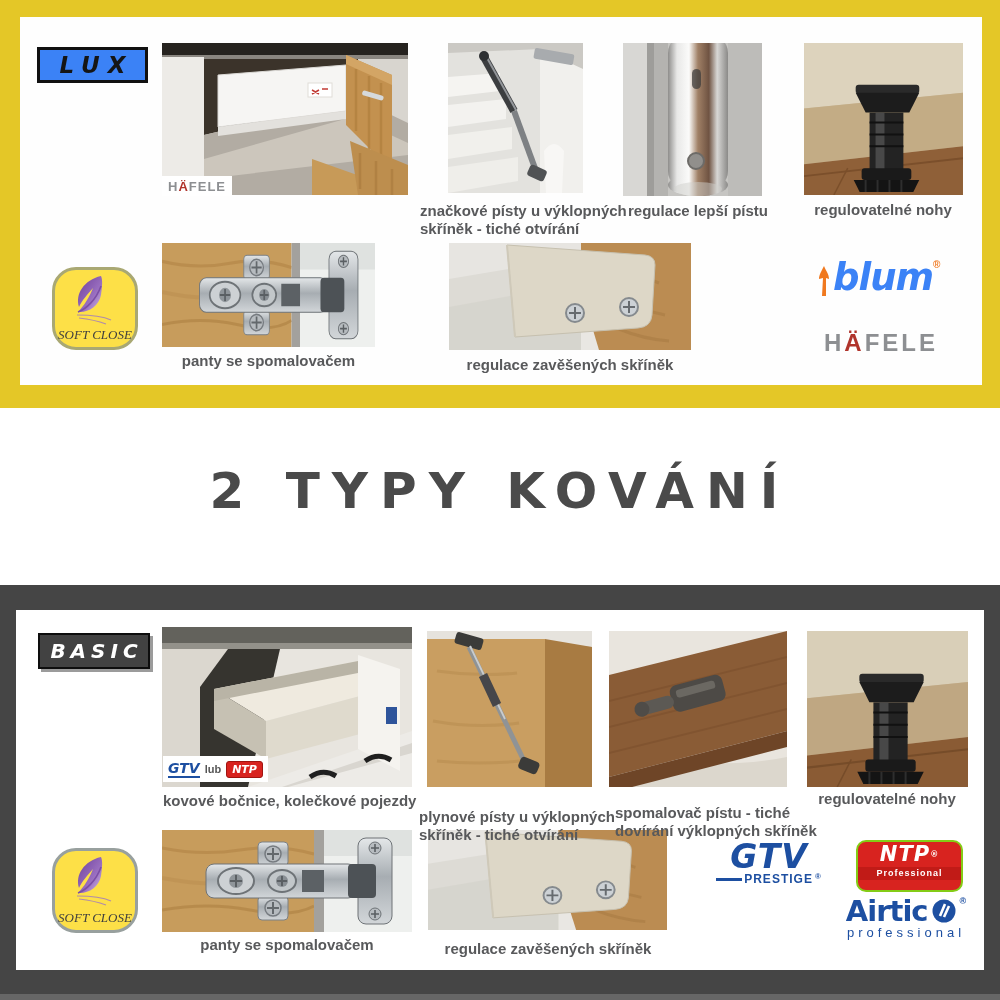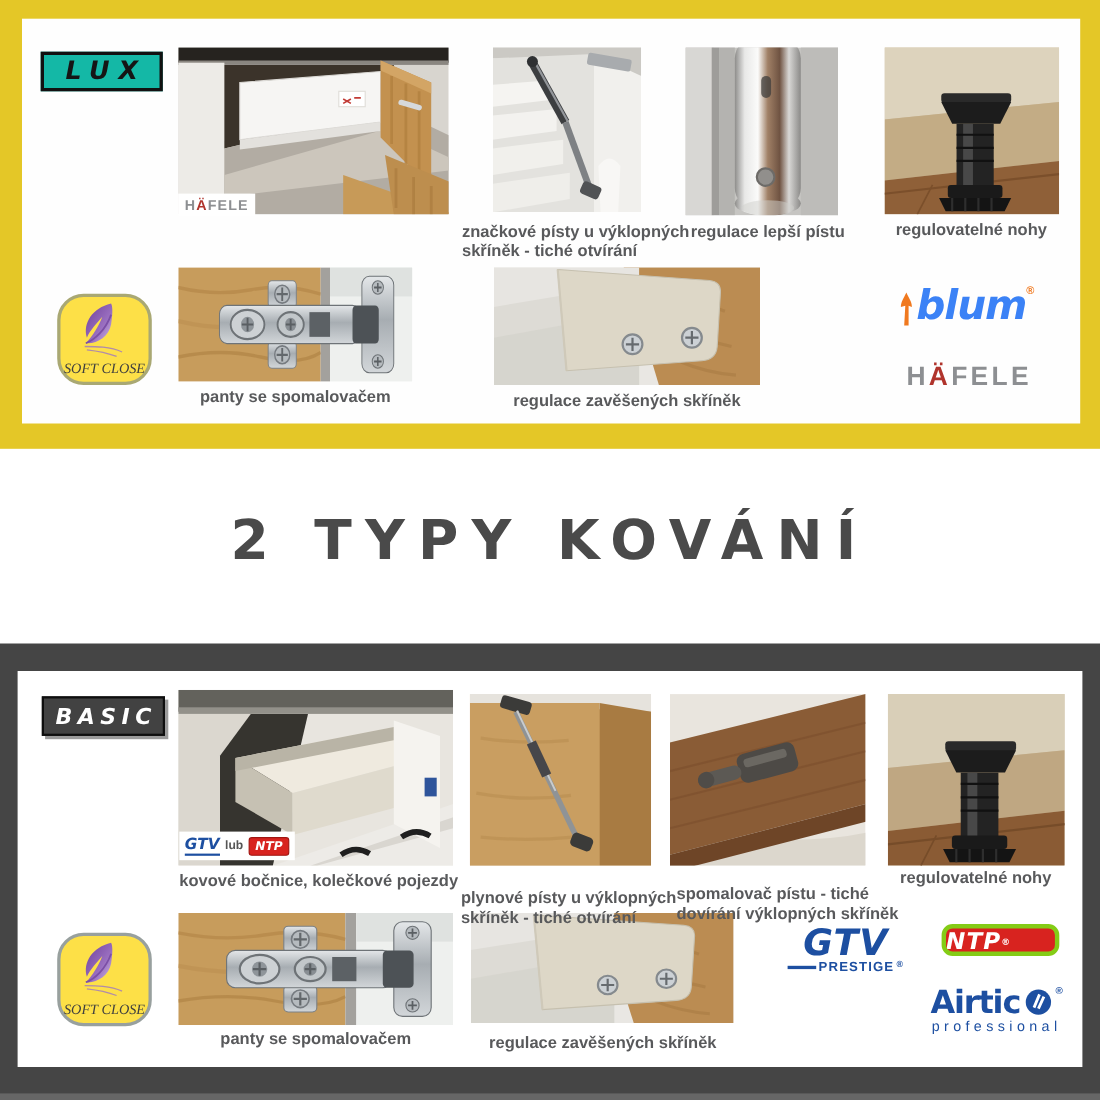--- a/index.html
+++ b/index.html
@@ -9,21 +9,21 @@
   
   .lux-frame{position:absolute;left:0;top:0;width:1000px;height:408px;background:#e4c727;}
   .lux-inner{position:absolute;left:20px;top:17px;width:962px;height:368px;background:#fefefe;}
   .basic-frame{position:absolute;left:0;top:585px;width:1000px;height:415px;background:#454545;}
   .basic-inner{position:absolute;left:16px;top:25px;width:968px;height:360px;background:#fff;}
   .bottom-strip{position:absolute;left:0;top:994px;width:1000px;height:6px;background:#666;}
 
   
   .badge{position:absolute;display:flex;align-items:center;justify-content:center;
          font-family:"DejaVu Sans",sans-serif;font-weight:bold;font-style:italic;box-sizing:border-box;}
-  .lux-badge{left:37px;top:47px;width:111px;height:36px;background:#14b8a6;border:3px solid #111;
+  .lux-badge{left:37px;top:47px;width:111px;height:36px;background:#3b82f6;border:3px solid #111;
              color:#151515;font-size:23px;letter-spacing:8px;padding-left:8px;}
   .basic-badge{left:38px;top:633px;width:112px;height:36px;background:#424242;border:2px solid #0e0e0e;
              color:#fff;font-size:20px;letter-spacing:5px;padding-left:5px;box-shadow:3px 3px 0 #9b9b9b;}
 
   
   .photo{position:absolute;overflow:hidden;}
   .photo svg{display:block;width:100%;height:100%;}
   #p-lux-drawer{left:162px;top:43px;width:246px;height:152px;}
   #p-lux-piston{left:448px;top:43px;width:135px;height:150px;}
   #p-lux-chrome{left:623px;top:43px;width:139px;height:153px;}
@@ -86,22 +86,22 @@
   #blum-logo svg{margin:6px 1px 0 0;}
   #hafele-logo{left:824px;top:329px;font-weight:bold;font-size:24px;letter-spacing:3px;color:#8d8f92;}
   .haf-red{color:#b0342c;}
   #gtv-logo{left:703px;top:842px;width:132px;text-align:center;color:#1d4fa1;}
   #gtv-logo .main{font-family:"DejaVu Sans",sans-serif;font-style:italic;font-weight:bold;
                   font-size:33px;line-height:30px;letter-spacing:1px;}
   #gtv-logo .sub{display:flex;align-items:center;justify-content:center;gap:2px;
                  font-weight:bold;font-size:12px;letter-spacing:1px;}
   #gtv-logo .dash{display:inline-block;width:26px;height:3px;background:#1d4fa1;}
   #gtv-logo .reg{font-size:8px;align-self:flex-start;}
-  #ntp-logo{left:856px;top:840px;width:107px;height:29px;background:#d8231f;border:4px solid #84cc16;
-            border-radius:10px;color:#fff;text-align:left;box-sizing:border-box;overflow:hidden;}
+  #ntp-logo{left:856px;top:840px;width:107px;height:52px;background:#d8231f;border:2px solid #84cc16;
+            border-radius:10px;color:#fff;text-align:center;box-sizing:border-box;overflow:hidden;}
   #ntp-logo .main{font-family:"DejaVu Sans",sans-serif;font-style:italic;font-weight:bold;
                   font-size:21px;line-height:25px;letter-spacing:1px;}
   #ntp-logo .main .reg{font-size:8px;vertical-align:top;}
   #ntp-logo .sub{font-weight:bold;font-size:9px;letter-spacing:1px;background:#c11b17;padding:1px 0 2px;}
   #airtic-logo{left:841px;top:896px;width:130px;text-align:center;color:#1d4fa1;}
   #airtic-logo .row{display:flex;align-items:center;justify-content:center;gap:3px;}
   #airtic-logo .word{font-family:"DejaVu Sans",sans-serif;font-weight:bold;font-size:29px;
                      line-height:30px;letter-spacing:-1px;}
   #airtic-logo .reg{font-size:9px;align-self:flex-start;font-weight:bold;}
   #airtic-logo .sub{font-size:13px;letter-spacing:4px;margin-top:-1px;}

